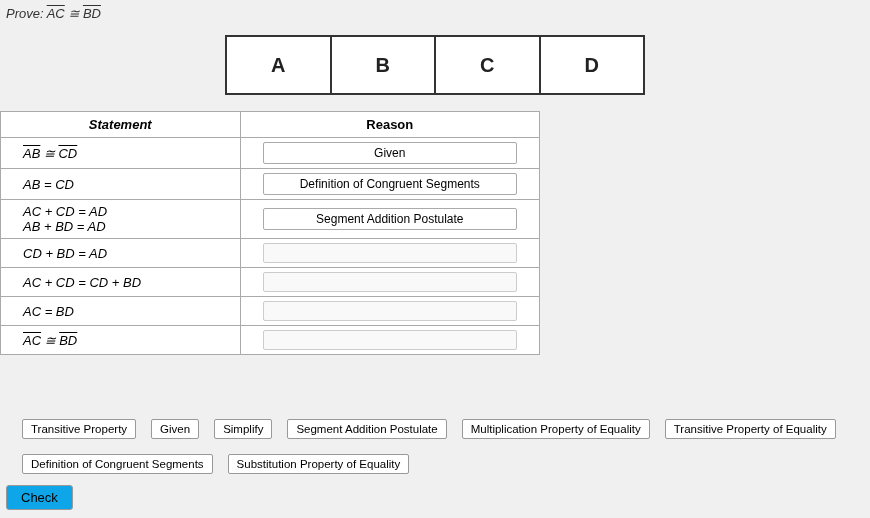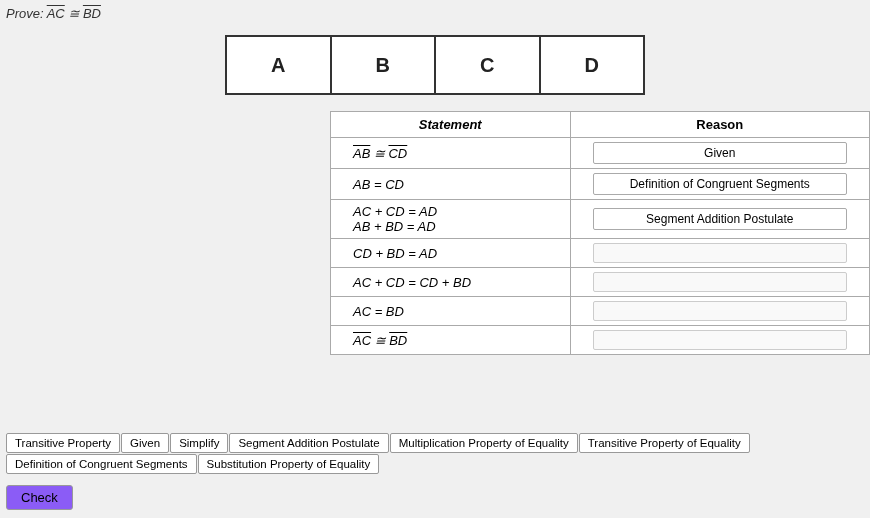--- a/index.html
+++ b/index.html
@@ -46,21 +46,21 @@
     }
 
     .seg-divider {
       width: 2px;
       height: 100%;
       background: #333;
     }
 
     .proof-table-container {
       display: flex;
-      justify-content: flex-end;
+      justify-content: flex-start;
       margin: 16px auto;
     }
 
     .proof-table {
       border-collapse: collapse;
       width: 540px;
       background: white;
     }
 
     .proof-table th {
@@ -113,44 +113,44 @@
     .math {
       font-style: italic;
     }
 
     
     .toolbar {
       position: absolute;
       bottom: 40px;
       left: 0;
       right: 0;
-      padding: 4px 6px;
+      padding: 4px 22px;
       display: flex;
       flex-wrap: wrap;
-      gap: 1px;
+      gap: 15px;
     }
 
     .toolbar-btn {
       background: white;
       border: 1px solid #999;
       padding: 3px 8px;
       font-size: 11.5px;
       cursor: pointer;
       border-radius: 2px;
       white-space: nowrap;
     }
 
     .check-btn-row {
       position: absolute;
       bottom: 8px;
       left: 6px;
     }
 
     .check-btn {
-      background: #8b5cf6;
+      background: #0ea5e9;
       border: 1px solid #999;
       padding: 4px 14px;
       font-size: 13px;
       cursor: pointer;
       border-radius: 3px;
     }
 
     .overline {
       text-decoration: overline;
       font-style: italic;

